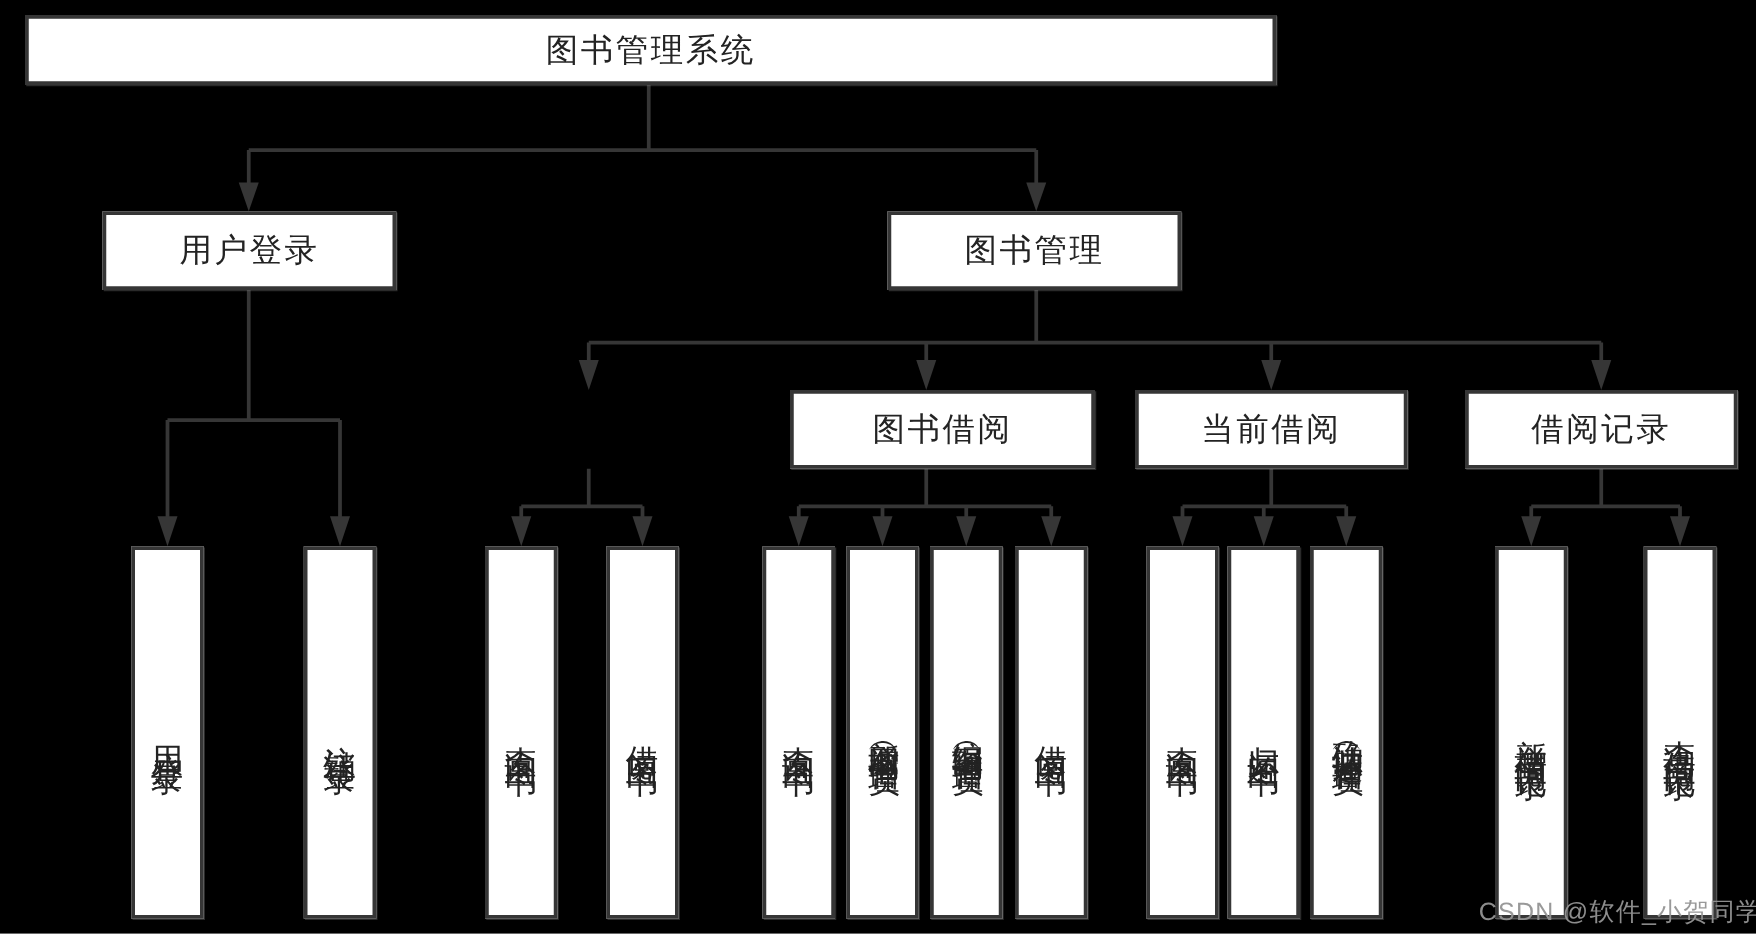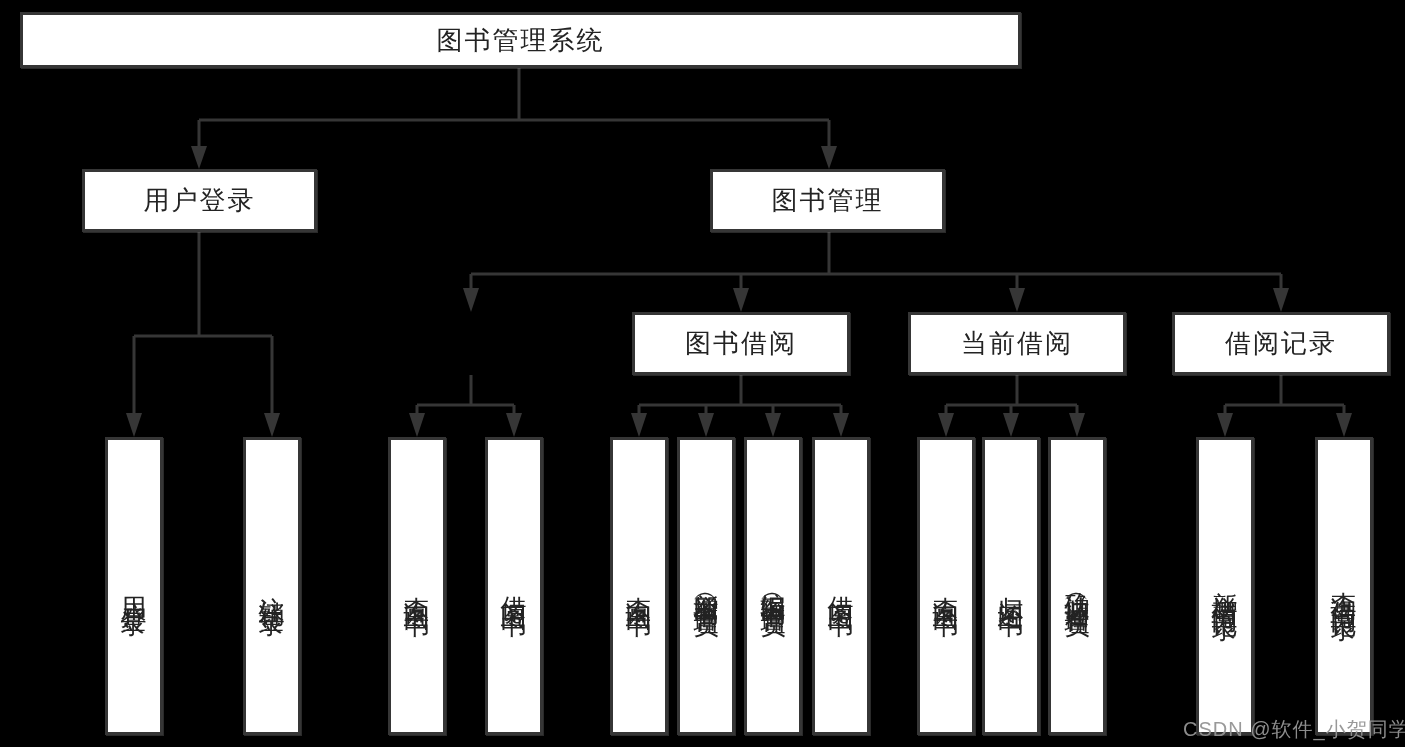--- a/index.html
+++ b/index.html
@@ -96,21 +96,21 @@
     <span class="h-label">图书管理系统</span>
   </div>
 
   <div class="box" style="left:82px;top:169px;width:235px;height:63px;">
     <span class="h-label">用户登录</span>
   </div>
   <div class="box" style="left:710px;top:169px;width:235px;height:63px;">
     <span class="h-label">图书管理</span>
   </div>
 
-  <div class="box" style="left:632px;top:312px;width:218px;height:63px;">
+  <div class="box" style="left:632px;top:312px;width:244px;height:63px;">
     <span class="h-label">图书借阅</span>
   </div>
   <div class="box" style="left:908px;top:312px;width:218px;height:63px;">
     <span class="h-label">当前借阅</span>
   </div>
   <div class="box" style="left:1172px;top:312px;width:218px;height:63px;">
     <span class="h-label">借阅记录</span>
   </div>
 
   <div class="box" style="left:105px;top:437px;width:58px;height:298px;">

